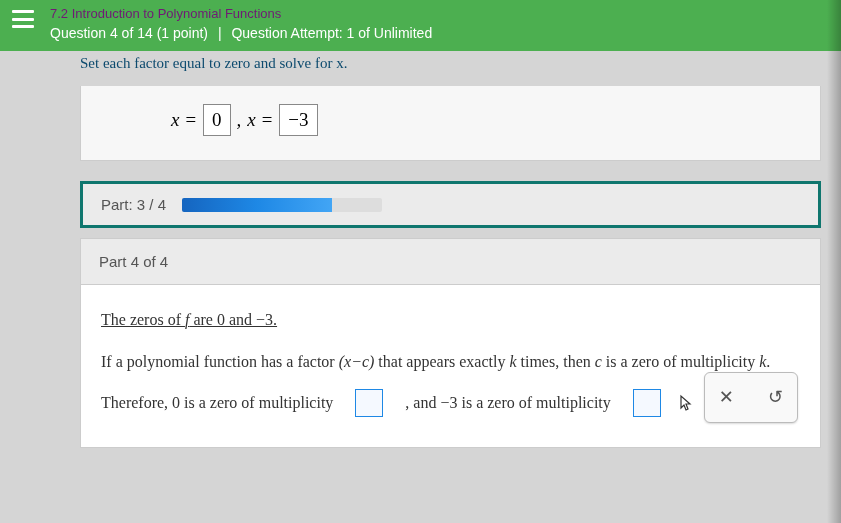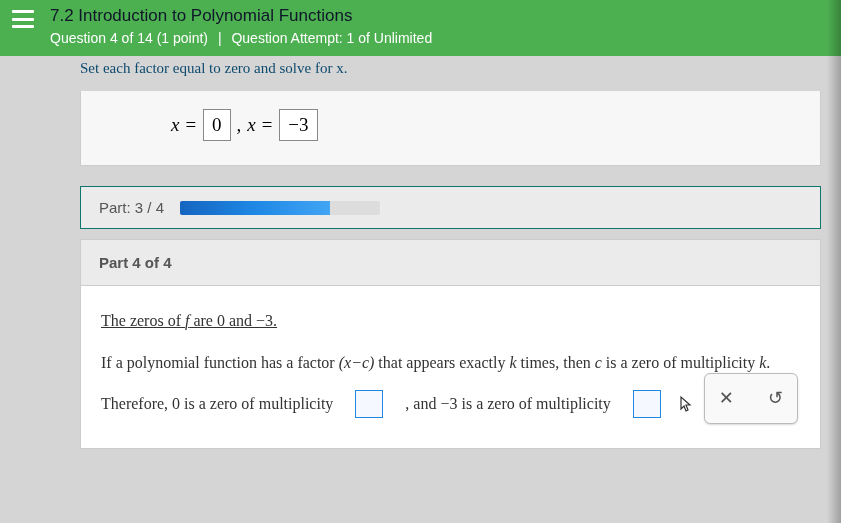--- a/index.html
+++ b/index.html
@@ -27,22 +27,22 @@
     flex-direction: column;
     justify-content: space-between;
   }
   .menu-icon span {
     display: block;
     height: 3px;
     background: white;
     border-radius: 1px;
   }
   .header-title {
-    font-size: 17px;
-    color: #0f172a;
+    font-size: 13px;
+    color: #701a75;
     margin-bottom: 4px;
   }
   .header-sub {
     font-size: 14px;
   }
   .header-sub .sep { margin: 0 6px; }
   .content {
     padding: 0 20px 0 80px;
   }
   .instruction-faded {
@@ -71,21 +71,21 @@
     display: inline-block;
     border: 1px solid #888;
     padding: 4px 8px;
     font-style: normal;
     min-width: 24px;
     text-align: center;
     background: #fff;
   }
   .part-progress {
     background: #ebebeb;
-    border: 1px solid #0f766e;
+    border: 3px solid #0f766e;
     padding: 12px 18px;
     display: flex;
     align-items: center;
     gap: 16px;
     font-size: 15px;
     color: #555;
   }
   .progress-bar {
     width: 200px;
     height: 14px;
@@ -99,21 +99,20 @@
     background: linear-gradient(to right, #1565c0, #1e88e5, #42a5f5);
     width: 75%;
   }
   .part-header {
     background: #ebebeb;
     border: 1px solid #ccc;
     padding: 14px 18px;
     font-size: 15px;
     color: #555;
     margin-top: 10px;
-    font-weight: bold;
   }
   .question-body {
     background: #fff;
     border: 1px solid #ccc;
     border-top: none;
     padding: 22px 20px 30px 20px;
     font-family: serif;
     font-size: 16px;
     color: #333;
     line-height: 1.6;

